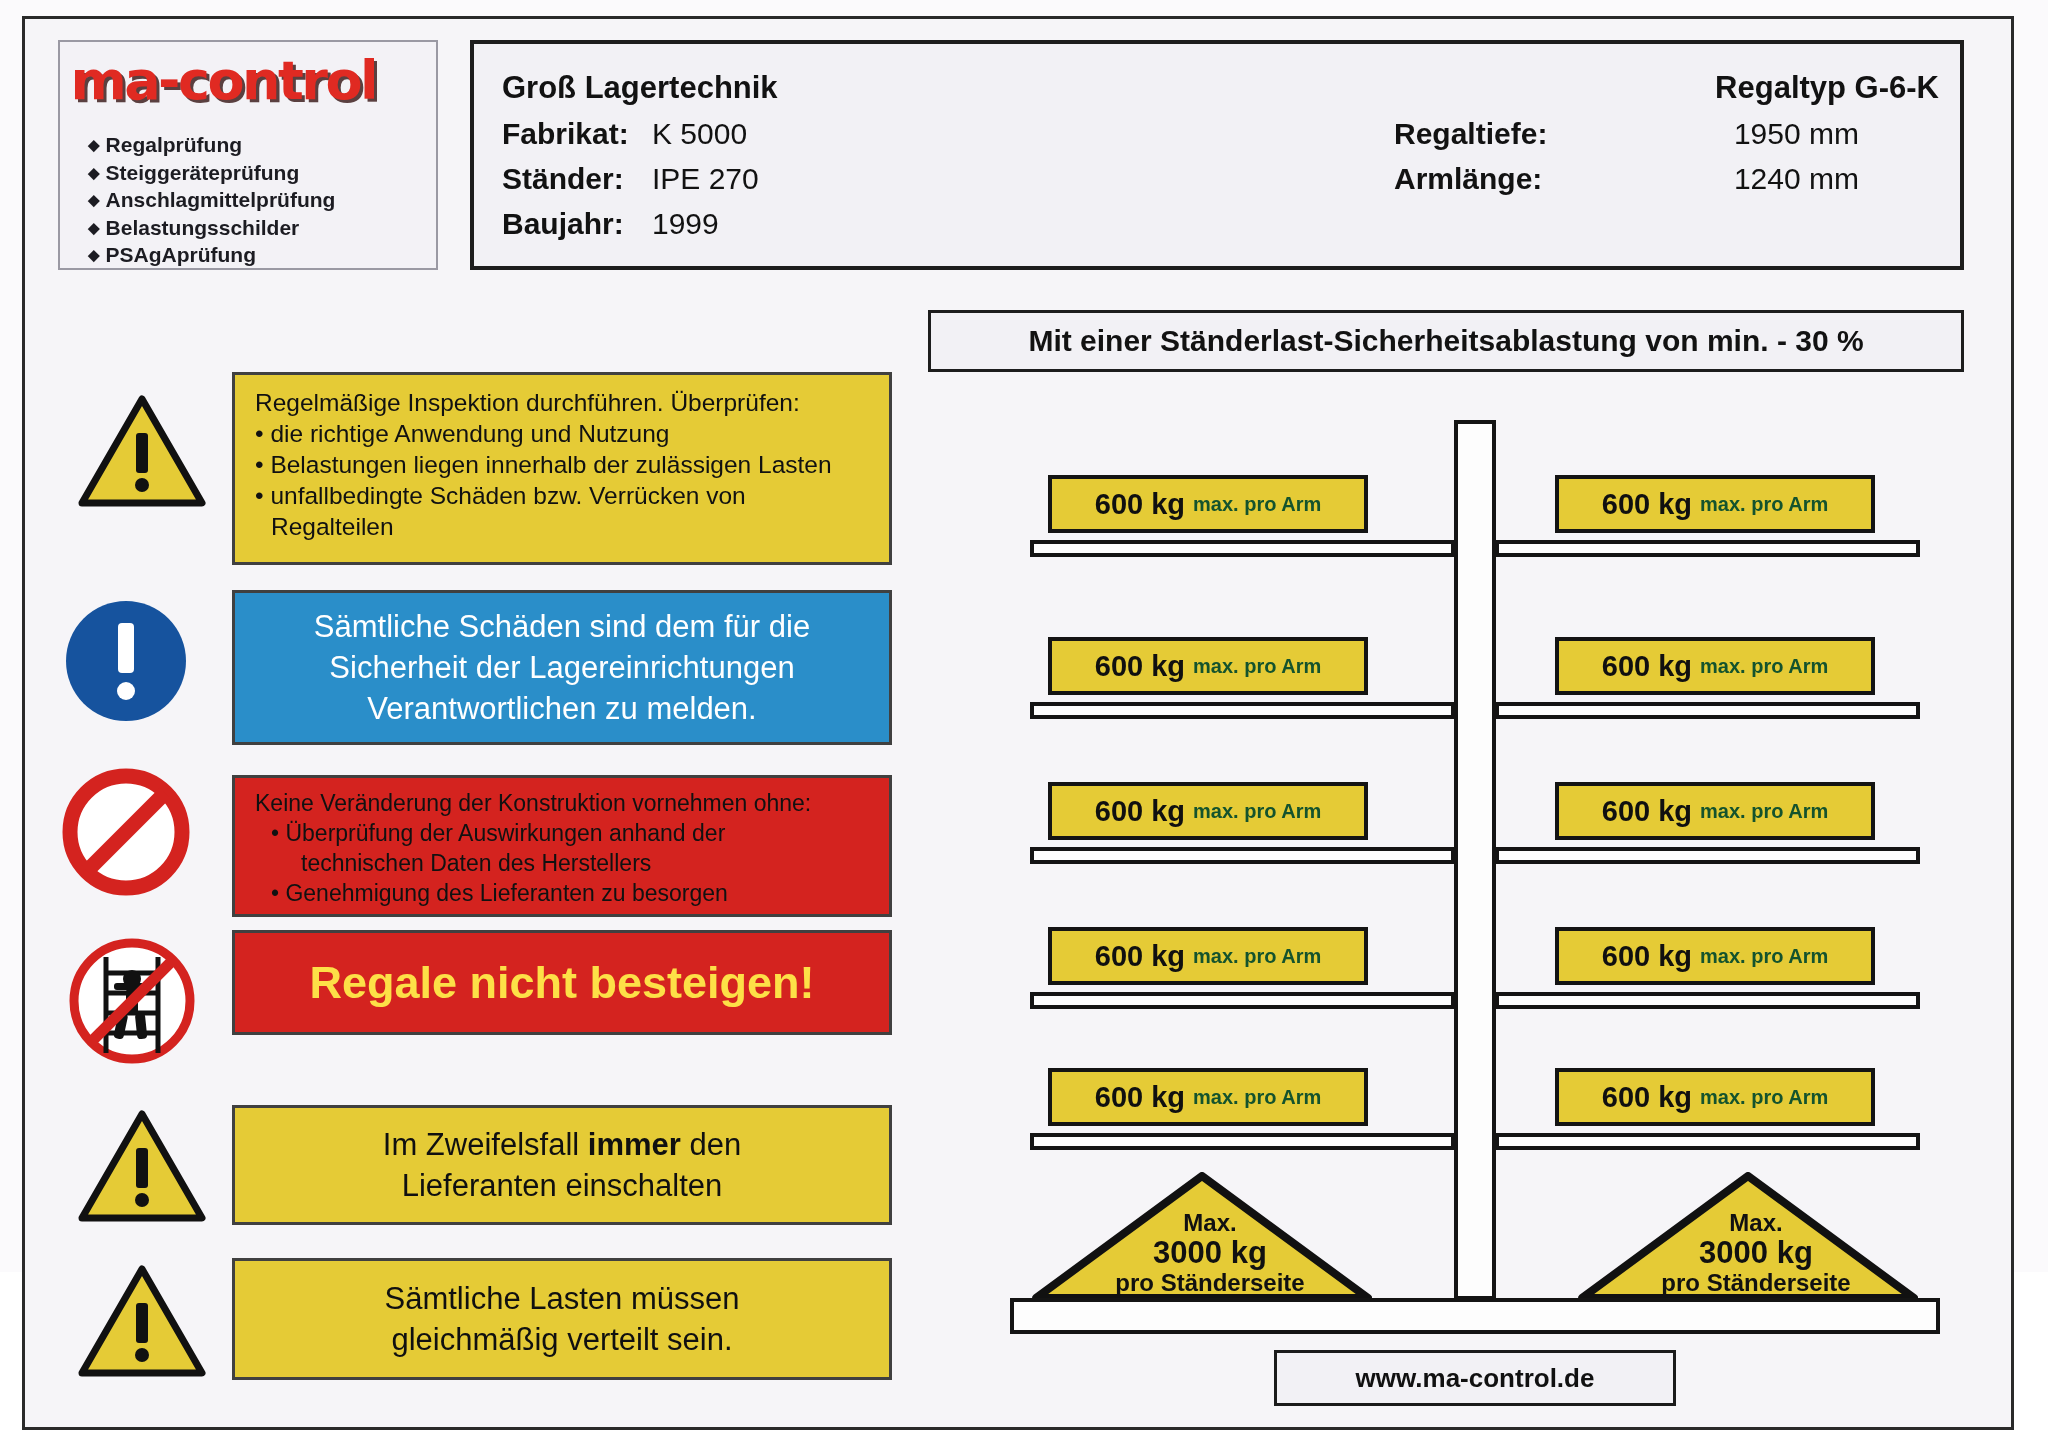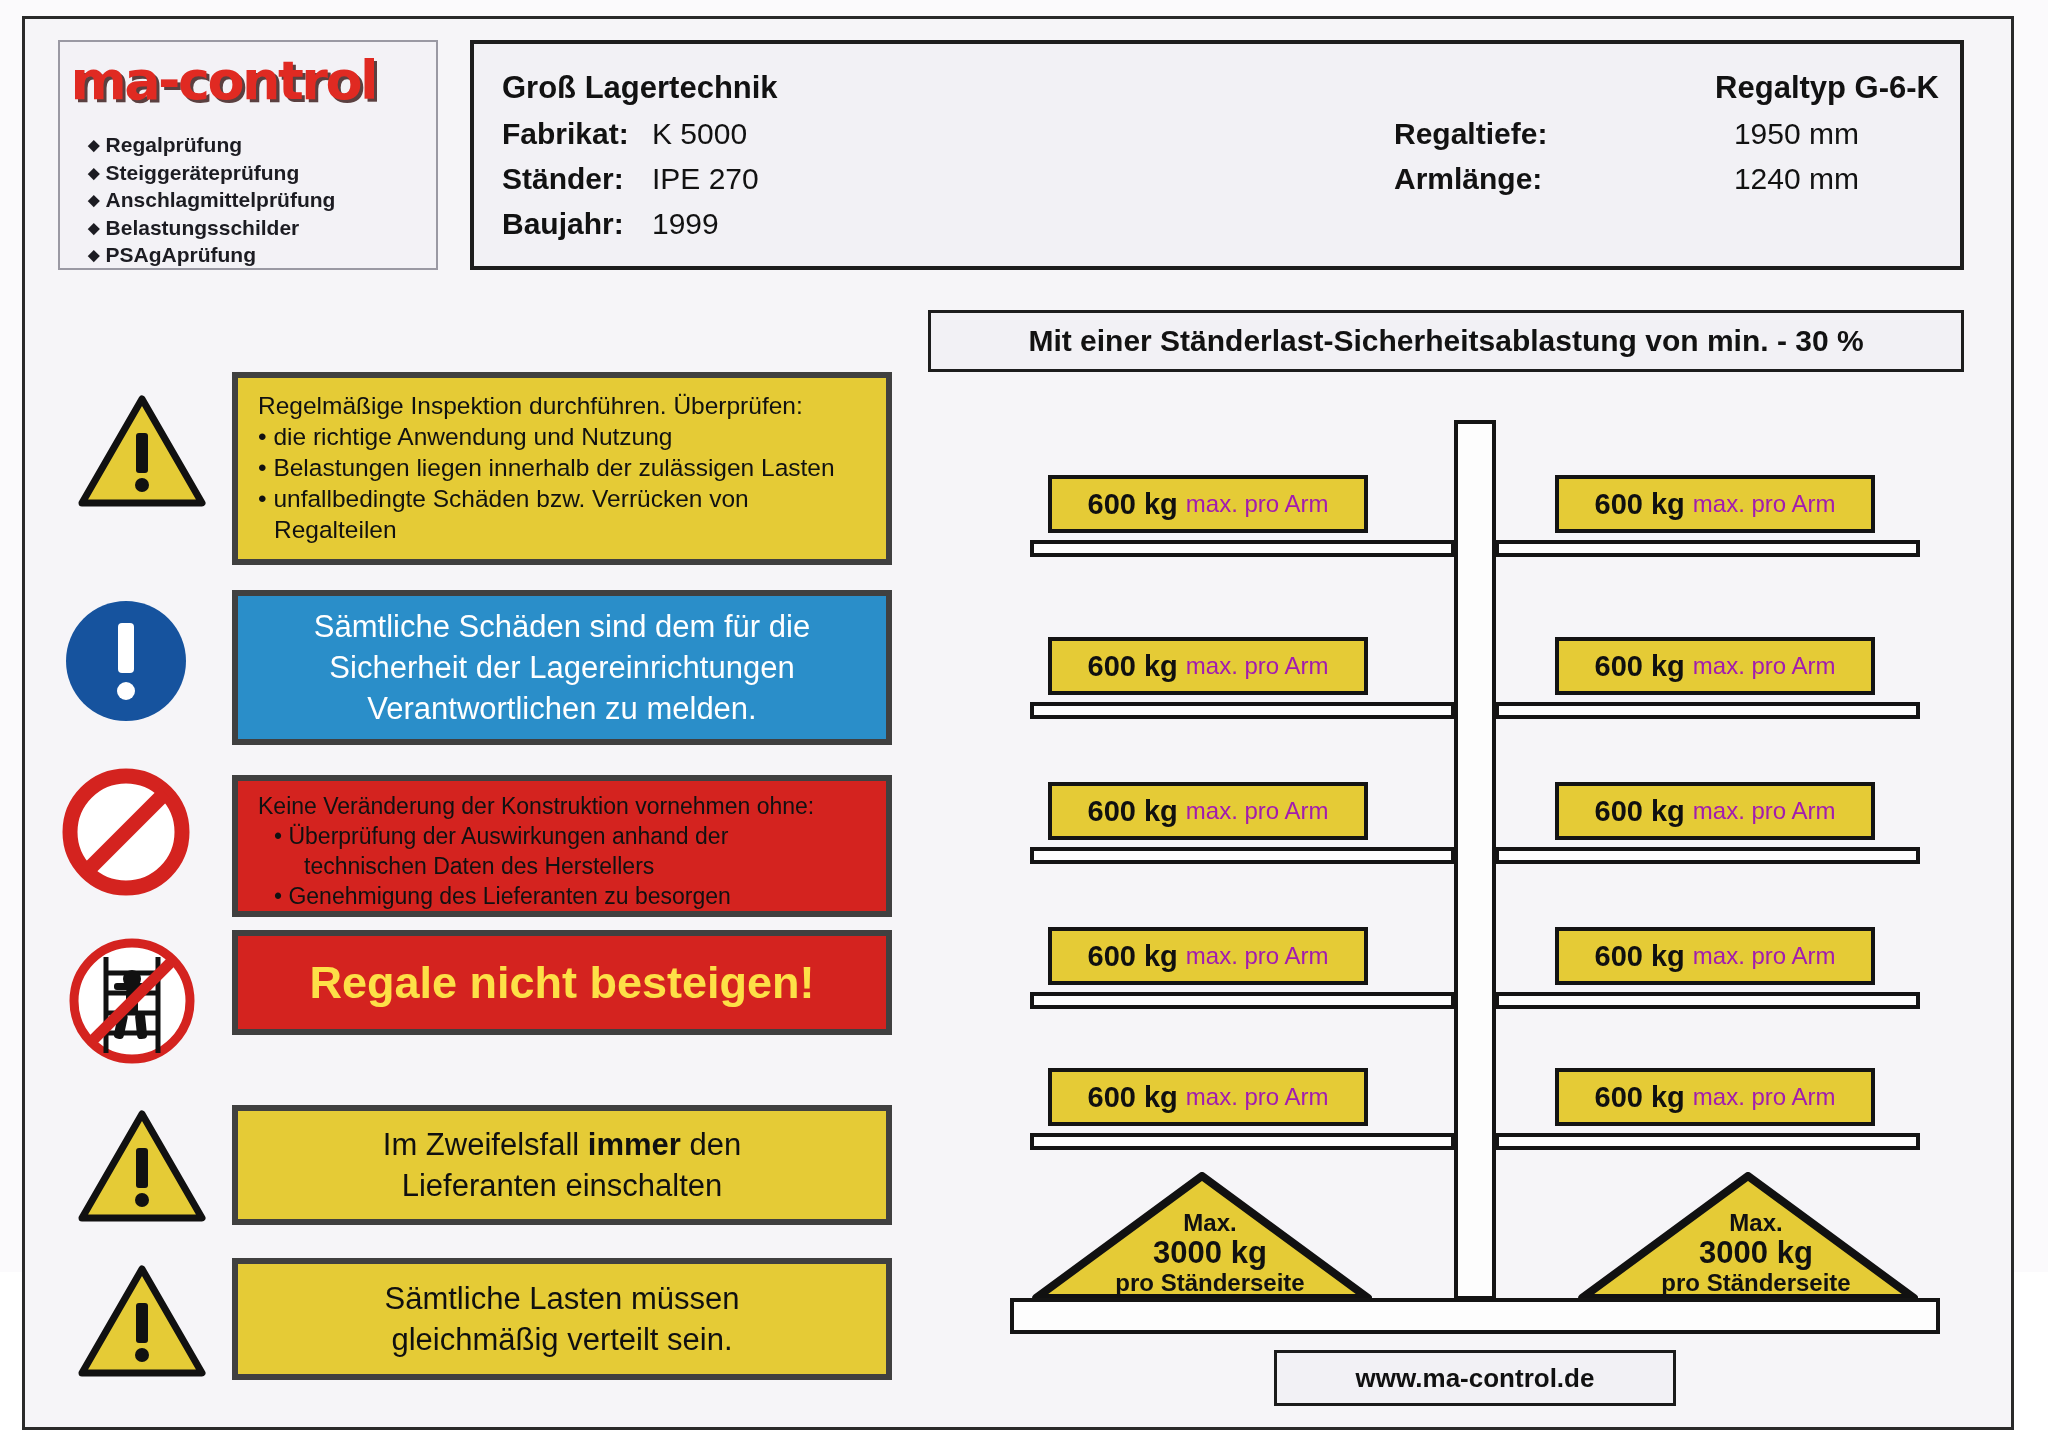--- a/index.html
+++ b/index.html
@@ -66,21 +66,21 @@
   .col-c .spec-value{width:250px;text-align:right;}
 
   
   .banner{
     position:absolute;left:928px;top:310px;width:1036px;height:62px;
     border:3px solid #1d1d1d;background:#f2f1f5;box-sizing:border-box;
     display:flex;align-items:center;justify-content:center;
   }
   .banner-text{font-size:30px;font-weight:bold;white-space:nowrap;color:#121212;}
   .panel{
-    position:absolute;box-sizing:border-box;border:6px solid #404040;
+    position:absolute;box-sizing:border-box;border:3px solid #404040;
   }
   .panel.yellow{background:#e5cb36;}
   .panel.blue{background:#2a8ec9;}
   .panel.red{background:#d4231f;}
   .p-lines{position:absolute;left:20px;right:14px;top:12px;}
   .p-lines .ln{font-size:24.5px;line-height:31px;white-space:nowrap;}
   .p-lines .ln.ind{padding-left:16px;}
   .p-center{
     position:absolute;inset:0;display:flex;flex-direction:column;
     align-items:center;justify-content:center;
@@ -104,21 +104,21 @@
   .arm{
     position:absolute;height:17px;background:#fdfdfd;border:4px solid #141414;
     box-sizing:border-box;z-index:2;
   }
   .lblbox{
     position:absolute;height:58px;background:#e5cb36;border:4px solid #141414;
     box-sizing:border-box;display:flex;align-items:center;justify-content:center;
     z-index:4;white-space:nowrap;
   }
   .lblbox .kg{font-size:29px;font-weight:bold;color:#101010;}
-  .lblbox .mx{font-size:24px;font-weight:normal;color:#a21caf;margin-left:8px;}
+  .lblbox .mx{font-size:20px;font-weight:bold;color:#14532d;margin-left:8px;}
 
   .tri-wrap{position:absolute;width:340px;height:130px;z-index:2;}
   .tri-shape{
     position:absolute;left:0;top:0;width:100%;height:100%;
   }
   .tri-txt{
     position:absolute;left:16px;right:0;bottom:4px;text-align:center;
     line-height:30px;z-index:5;
   }
   .tri-txt .t1{font-size:24px;font-weight:bold;color:#111;display:block;}

